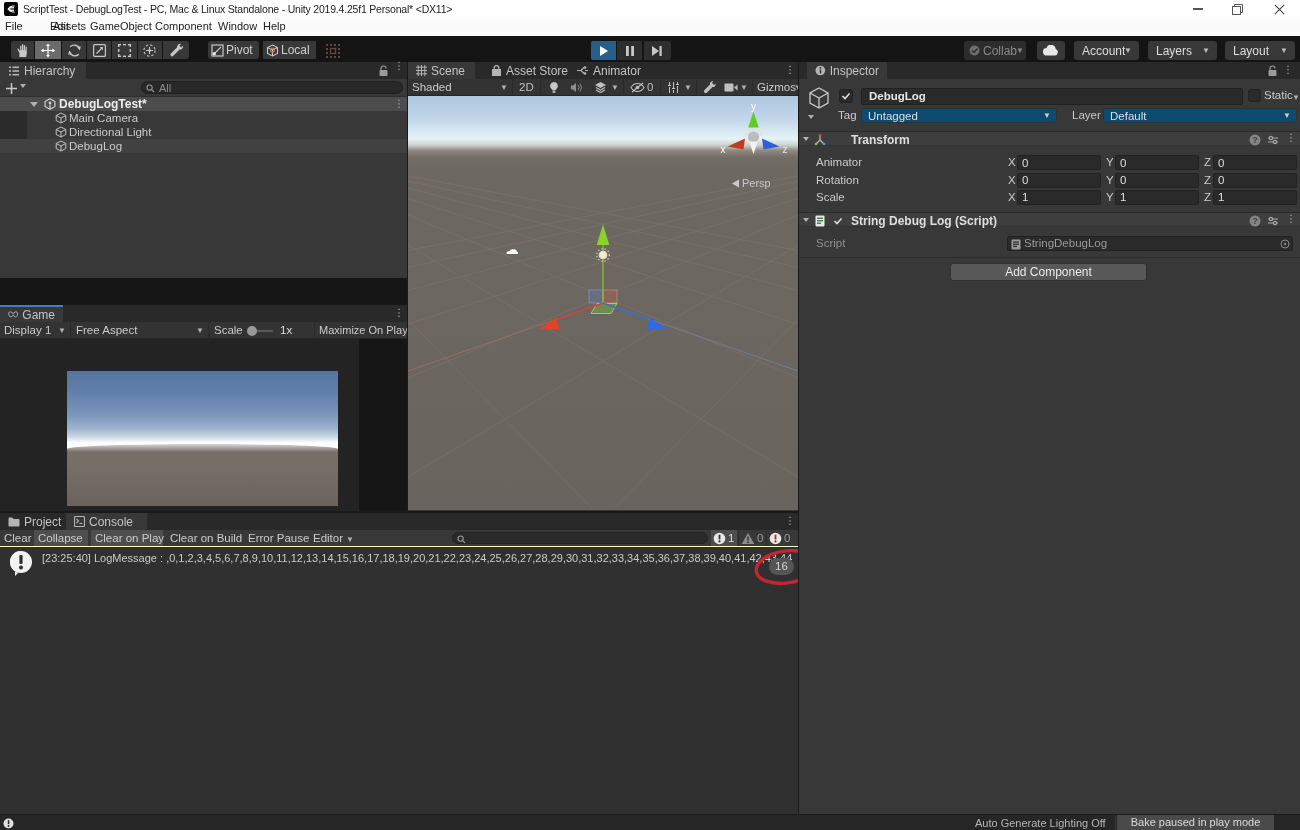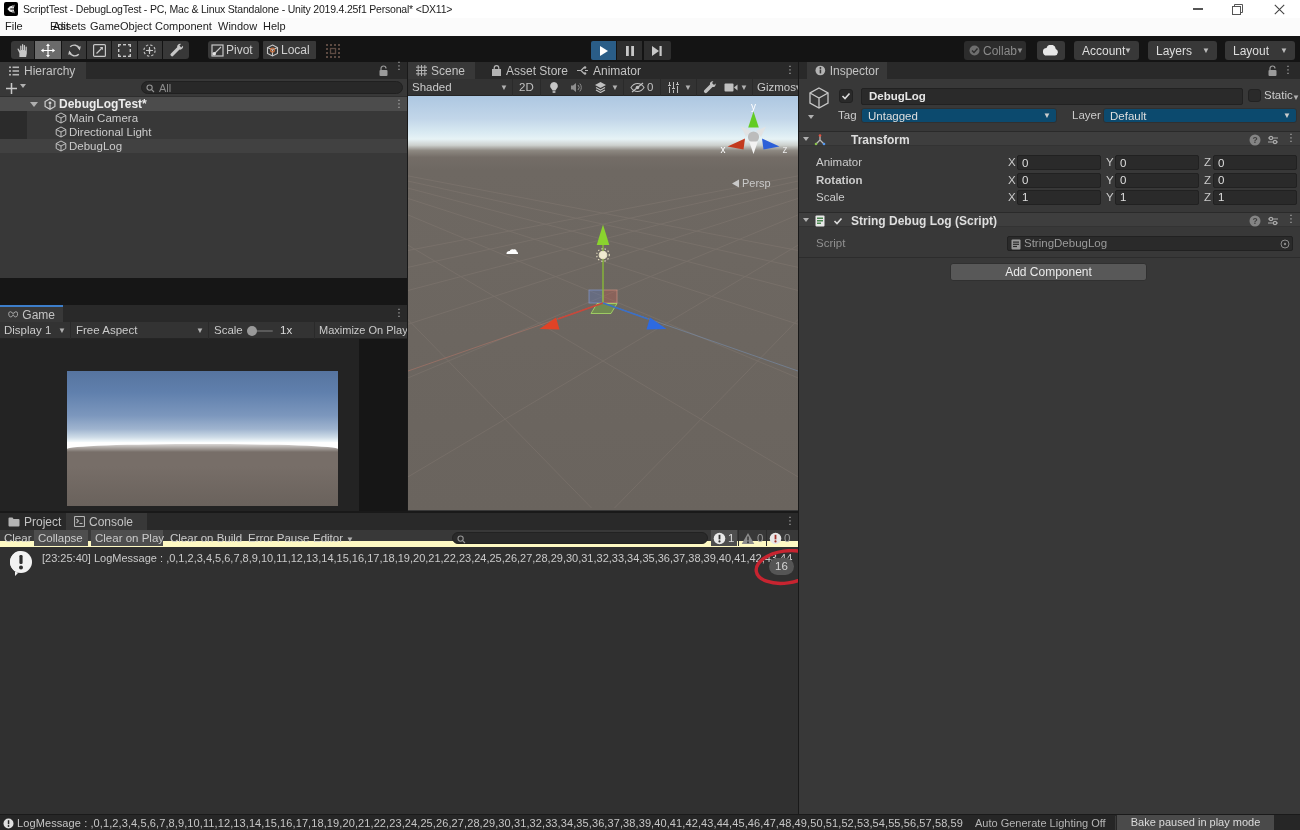--- a/index.html
+++ b/index.html
@@ -449,21 +449,21 @@
       Project</div>
     <div class="tab" style="left:66px;width:81px;">
       <svg width="11" height="11" viewBox="0 0 11 11" style="margin-right:4px;">
             <rect x="0.5" y="0.5" width="10" height="10" rx="1" fill="none" stroke="#b4b4b4" stroke-width="1.1"></rect>
             <path d="M2.5 3 4.5 5 2.5 7" stroke="#b4b4b4" fill="none" stroke-width="1.1"></path>
             <path d="M5.5 7.5h3" stroke="#b4b4b4" stroke-width="1.1"></path>
           </svg>
       Console</div>
     <div class="abs" style="left:785px;top:2px;color:#b6b6b6;font-size:10px;">⋮</div>
   </div>
-  <div class="abs" style="left:0;top:17px;width:798px;height:17px;background:#383838;border-bottom:6px solid #fef9c3;">
+  <div class="abs" style="left:0;top:17px;width:798px;height:17px;background:#383838;border-bottom:1px solid #fef9c3;">
     <span class="abs lbl" style="left:4px;top:1.5px;">Clear</span>
     <div class="abs" style="left:34px;top:0px;width:54px;height:16px;background:#4e4e4e;"></div>
     <span class="abs lbl" style="left:38px;top:1.5px;">Collapse</span>
     <div class="abs" style="left:91px;top:0px;width:72px;height:16px;background:#4e4e4e;"></div>
     <span class="abs lbl" style="left:95px;top:1.5px;">Clear on Play</span>
     <span class="abs lbl" style="left:170px;top:1.5px;">Clear on Build</span>
     <span class="abs lbl" style="left:248px;top:1.5px;">Error Pause</span>
     <span class="abs lbl" style="left:313px;top:1.5px;">Editor</span>
     <span class="abs" style="left:346px;top:4.5px;font-size:8px;color:#b0b0b0;">▼</span>
     <div class="abs" style="left:452px;top:2px;width:256px;height:12px;background:#2a2a2a;border:1px solid #222;border-radius:7px;">
@@ -588,21 +588,21 @@
         <span style="position:absolute;left:4px;top:0.5px;">0</span>
       </div>
   <span class="abs lbl" style="left:307px;top:94px;">Y</span>
       <div class="fld" style="left:316px;top:93px;width:84px;height:15px;">
         <span style="position:absolute;left:4px;top:0.5px;">0</span>
       </div>
   <span class="abs lbl" style="left:405px;top:94px;">Z</span>
       <div class="fld" style="left:414px;top:93px;width:84px;height:15px;">
         <span style="position:absolute;left:4px;top:0.5px;">0</span>
       </div>
-  <span class="abs lbl" style="left:17px;top:111.5px;font-weight:bold;">Rotation</span>
+  <span class="abs lbl" style="left:17px;top:111.5px;">Rotation</span>
   <span class="abs lbl" style="left:209px;top:111.5px;">X</span>
       <div class="fld" style="left:218px;top:110.5px;width:84px;height:15px;">
         <span style="position:absolute;left:4px;top:0.5px;">0</span>
       </div>
   <span class="abs lbl" style="left:307px;top:111.5px;">Y</span>
       <div class="fld" style="left:316px;top:110.5px;width:84px;height:15px;">
         <span style="position:absolute;left:4px;top:0.5px;">0</span>
       </div>
   <span class="abs lbl" style="left:405px;top:111.5px;">Z</span>
       <div class="fld" style="left:414px;top:110.5px;width:84px;height:15px;">
@@ -671,21 +671,20 @@
 
   <div class="abs" style="left:151px;top:201px;width:197px;height:18px;background:#585858;border:1px solid #303030;border-radius:3px;color:#eaeaea;font-size:12px;text-align:center;line-height:16px;">Add Component</div>
 </div>
 
 <div class="abs" style="left:0;top:814px;width:1300px;height:16px;background:#262626;border-top:1px solid #1a1a1a;">
   <svg class="abs" style="left:3px;top:2.5px;" width="11" height="11" viewBox="0 0 11 11">
         <circle cx="5.5" cy="5.5" r="5" fill="#e0e0e0"></circle>
         <rect x="4.8" y="2.2" width="1.5" height="4" fill="#262626"></rect>
         <circle cx="5.5" cy="8" r="0.9" fill="#262626"></circle>
       </svg>
-  <span class="abs" style="left:17px;top:2px;color:#c6c6c6;font-size:11px;letter-spacing:0.1px;white-space:nowrap;" id="statustext">LogMessage : ,0,1,2,3,4,5,6,7,8,9,10,11,12,13,14,15,16,17,18,19,20,21,22,23,24,25,26,27,28,29,30,31,32,33,34,35,36,37,38,39,40,41,42,43,44,45,46,47,48,49,50,51,52,53,54,55,56,57,58,59</span>
   <span class="abs" style="left:975px;top:2px;color:#b4b4b4;font-size:11px;">Auto Generate Lighting Off</span>
   <div class="abs" style="left:1115px;top:1px;width:1px;height:14px;background:#3a3a3a;"></div>
   <div class="abs" style="left:1117px;top:0px;width:157px;height:15px;background:#4a4a4a;color:#dcdcdc;font-size:11px;text-align:center;line-height:15px;">Bake paused in play mode</div>
 </div>
 
 <div class="abs" style="left:407px;top:62px;width:1px;height:449px;background:#191919;"></div>
 <div class="abs" style="left:798px;top:62px;width:1px;height:752px;background:#191919;"></div>
 <div class="abs" style="left:0;top:511px;width:798px;height:2px;background:#191919;"></div>
 
 </div>

